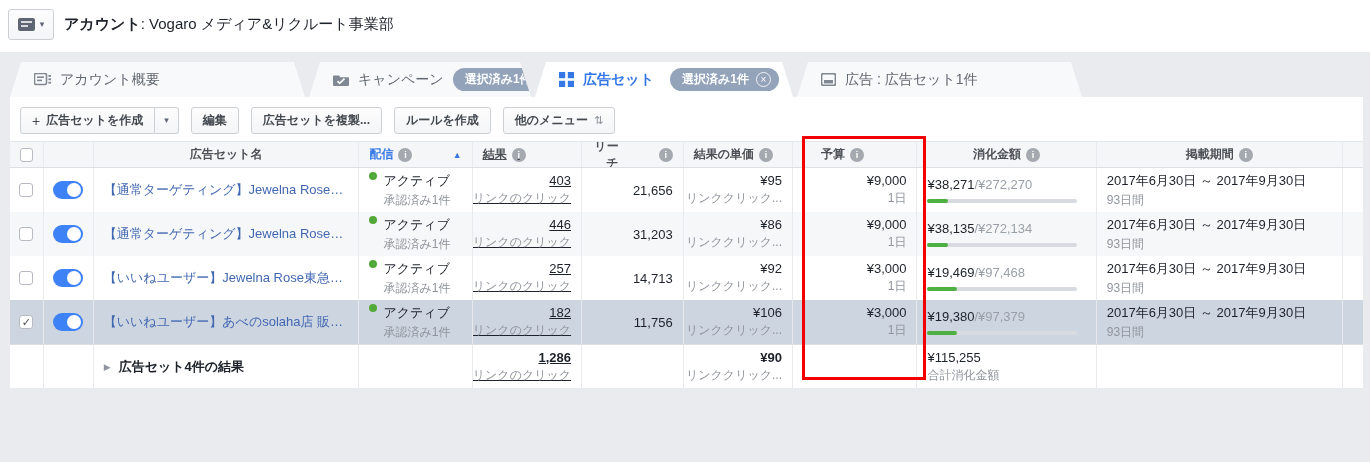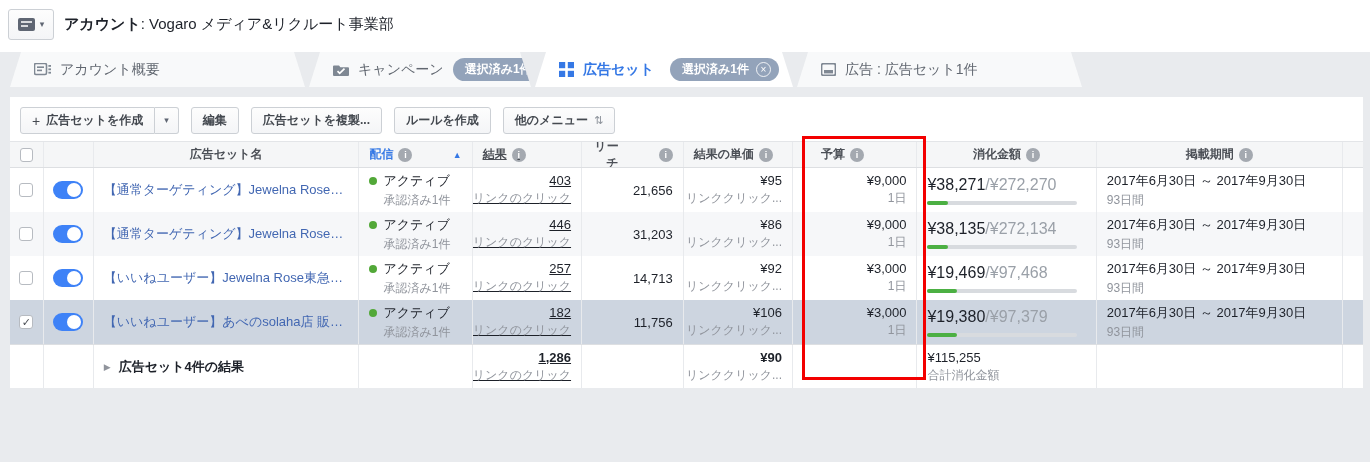--- a/index.html
+++ b/index.html
@@ -17,21 +17,21 @@
     background:linear-gradient(#fdfdfd,#f4f5f7);
     display:flex; align-items:center; justify-content:center; gap:5px; cursor:pointer;
   }
   .account-glyph { width:17px; height:13px; background:#5f6673; border-radius:2px; position:relative; }
   .account-glyph:before { content:""; position:absolute; left:3px; top:3px; width:11px; height:2px; background:#d9dbde; }
   .account-glyph:after  { content:""; position:absolute; left:3px; top:7px; width:7px;  height:2px; background:#d9dbde; }
   .caret { font-size:9px; color:#5f6673; line-height:1; }
   .account-text { position:absolute; left:64px; top:15px; font-size:15px; }
   .account-text b { font-weight:bold; }
   
-  .tabs { position:absolute; top:52px; left:10px; height:35px; display:flex; }
+  .tabs { position:absolute; top:62px; left:10px; height:35px; display:flex; }
   .tab {
     height:35px; display:flex; align-items:center; gap:9px;
     padding:0 14px 0 24px; margin-right:4px;
     clip-path:polygon(11px 0, calc(100% - 11px) 0, 100% 100%, 0 100%);
     background:rgba(250,251,252,0.85); color:#616770; font-size:14px; cursor:pointer;
     white-space:nowrap;
   }
   .tab.active { background:#fff; color:#3578e5; font-weight:bold;justify-content:space-between; }
   .tab svg { flex:0 0 auto; }
   .pill {
@@ -81,36 +81,36 @@
   .c-reach { width:104px; align-items:flex-end; text-align:right;gap:40px; }
   .c-cost { width:112px; align-items:flex-end; text-align:right; }
   .c-budget { width:109px; align-items:flex-end; text-align:right;margin-left:18px; }
   .c-spent { width:184px; }
   .c-schedule { width:253px; }
   .c-end { width:5px; border-right:none; }
   .th.c-result,.th.c-reach,.th.c-cost,.th.c-budget { flex-direction:row; align-items:center; justify-content:flex-start; }
   .num { font-size:13px; color:#1d2129; }
   .sub { font-size:12px; color:#90949c; margin-top:2px; white-space:nowrap; }
   .name-link { font-size:13px; color:#4267b2; white-space:nowrap; overflow:hidden; text-overflow:ellipsis; cursor:pointer; }
-  .status-line { display:flex; align-items:center; gap:6px; font-size:13px; color:#1d2129; }
+  .status-line { display:flex; gap:6px; font-size:13px; color:#1d2129; }
   .dot { width:8px; height:8px; border-radius:50%; background:#52a838; }
   .info {
     display:inline-block; width:14px; height:14px; border-radius:50%;
     background:#a4a9b0; color:#fff; font-size:9px; font-weight:bold;
     text-align:center; line-height:14px; font-style:normal; cursor:pointer; flex:0 0 auto;
   }
   .th-delivery-label { color:#3578e5; }
   .sort-asc { margin-left:auto; font-size:9px; color:#3578e5; cursor:pointer; }
   .checkbox {
     width:14px; height:14px; border:1px solid #b7bbc1; border-radius:3px; background:#fff;
     font-size:11px; line-height:12px; text-align:center; color:#4b4f56; cursor:pointer;
   }
   .toggle { width:30px; height:18px; border-radius:9px; background:#3e82f7; position:relative; cursor:pointer; }
   .toggle:after { content:""; position:absolute; right:2px; top:2px; width:14px; height:14px; border-radius:50%; background:#fff; }
-  .spent-line { font-size:16px; white-space:nowrap; }
+  .spent-line { font-size:13px; white-space:nowrap; }
   .spent-main { color:#1d2129; }
   .spent-total { color:#9aa0a8; }
   .track { width:150px; height:4px; border-radius:2px; background:#d8dbdf; margin-top:7px; }
   .fill { height:4px; border-radius:2px; background:#4cb043; }
   .dates { font-size:13px; white-space:nowrap; }
   .total-label { display:flex; align-items:center; gap:8px; font-size:13px; font-weight:bold; }
   .expander { font-size:9px; color:#90949c; cursor:pointer; }
   
   .redbox {
     position:absolute; left:802px; top:136px; width:124px; height:244px;

